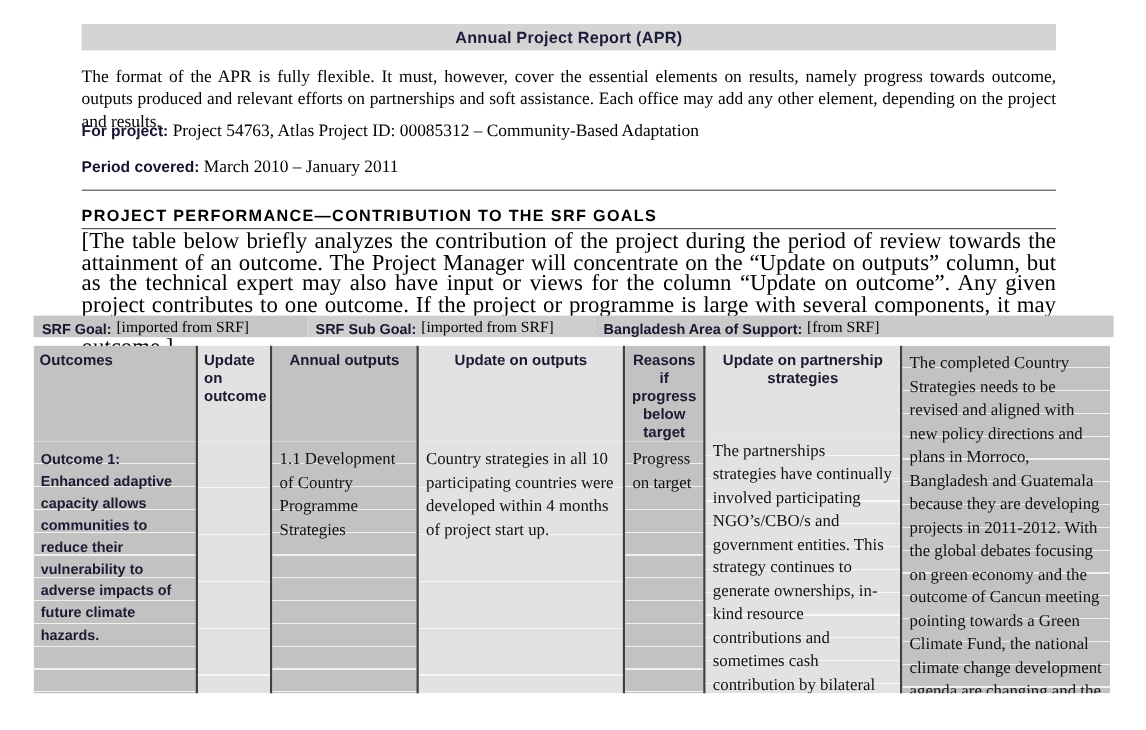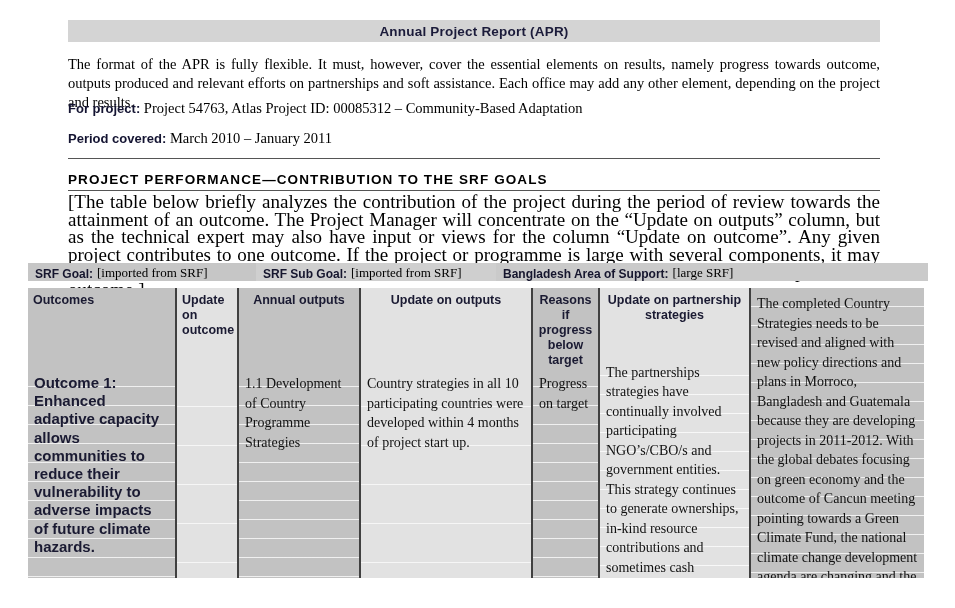--- a/index.html
+++ b/index.html
@@ -137,26 +137,26 @@
   }
   .col {
     box-sizing: border-box;
     position: relative;
     display: flex;
     flex-direction: column;
     overflow: hidden;
   }
   .col + .col { border-left: 2px solid #404040; }
 
-  .col.c-outcomes        { width: 147px; }
+  .col.c-outcomes        { width: 135px; }
   .col.c-upd-outcome     { width:  62px; }
   .col.c-annual-outputs  { width: 122px; }
   .col.c-upd-outputs     { width: 172px; }
   .col.c-reasons         { width:  67px; }
-  .col.c-partnership     { width: 151px; }
+  .col.c-partnership     { width: 164px; }
   .col.c-recommend       { width: 175px; }
 
   
   .shade-dark   { background: #c2c2c2; }
   .shade-light  { background: #e2e2e2; }
 
   .th {
     box-sizing: border-box;
     height: 80px;
     padding: 5px 5px 0 5px;
@@ -174,21 +174,21 @@
     flex: 1 1 auto;
     padding: 6px 6px 0 6px;
     font-size: 14px;
     line-height: 19.5px;
     color: #111111;
     position: relative;
     overflow: hidden;
   }
   .td.sans {
     font-family: "Liberation Sans", "DejaVu Sans", sans-serif;
-    font-size: 15px;
+    font-size: 12px;
     line-height: 18.2px;
     color: #1a1a32;
     font-weight: bold;
   }
   .td .cell-text { position: relative; z-index: 2; }
 
   
   .innerlines {
     position: absolute;
     left: 0; right: 0; top: 0; bottom: 0;
@@ -241,21 +241,21 @@
   <div class="srf-seg s1">
     <span class="srf-label">SRF Goal:</span>
     <span class="srf-value">[imported from SRF]</span>
   </div>
   <div class="srf-seg s2">
     <span class="srf-label">SRF Sub Goal:</span>
     <span class="srf-value">[imported from SRF]</span>
   </div>
   <div class="srf-seg s3">
     <span class="srf-label">Bangladesh Area of Support:</span>
-    <span class="srf-value">[large SRF]</span>
+    <span class="srf-value">[from SRF]</span>
   </div>
 </div>
 
 <div class="apr-grid">
 
   <div class="col c-outcomes">
     <div class="th left shade-dark">Outcomes</div>
     <div class="td sans shade-dark">
       <div class="innerlines"></div>
       <span class="cell-text">Outcome 1: Enhanced adaptive capacity allows communities to reduce their vulnerability to adverse impacts of future climate hazards.</span>

